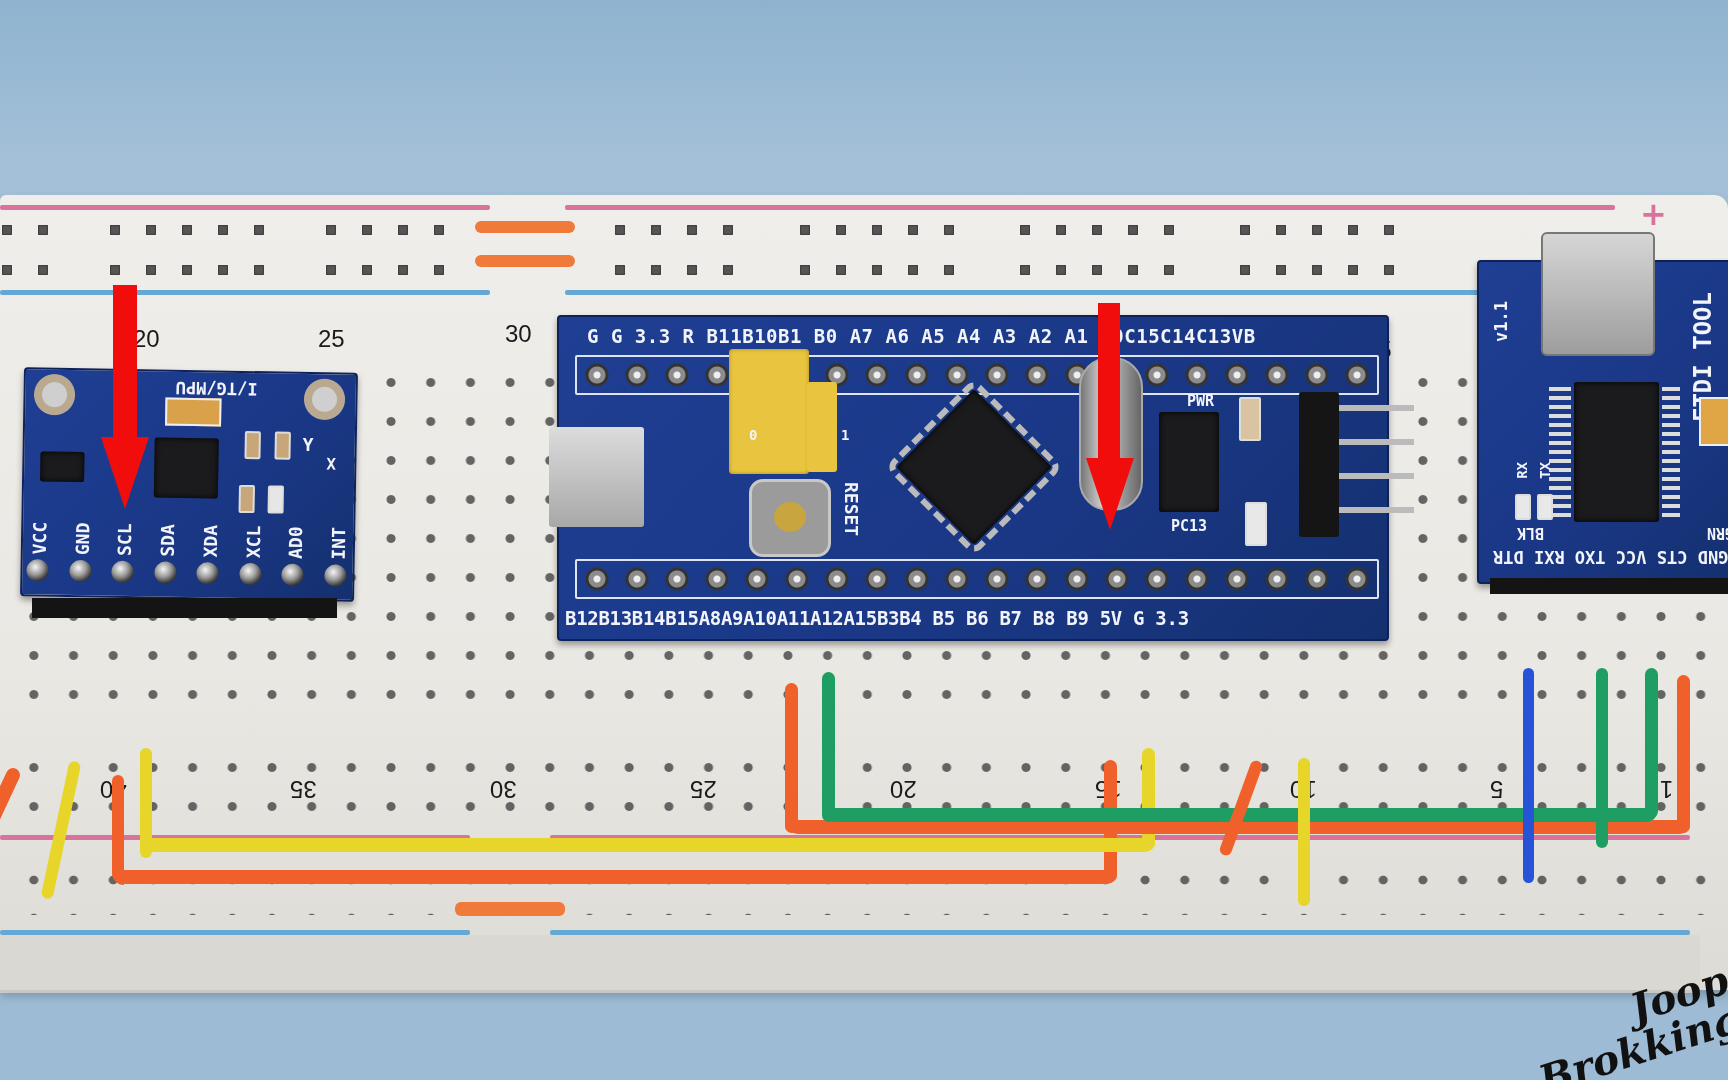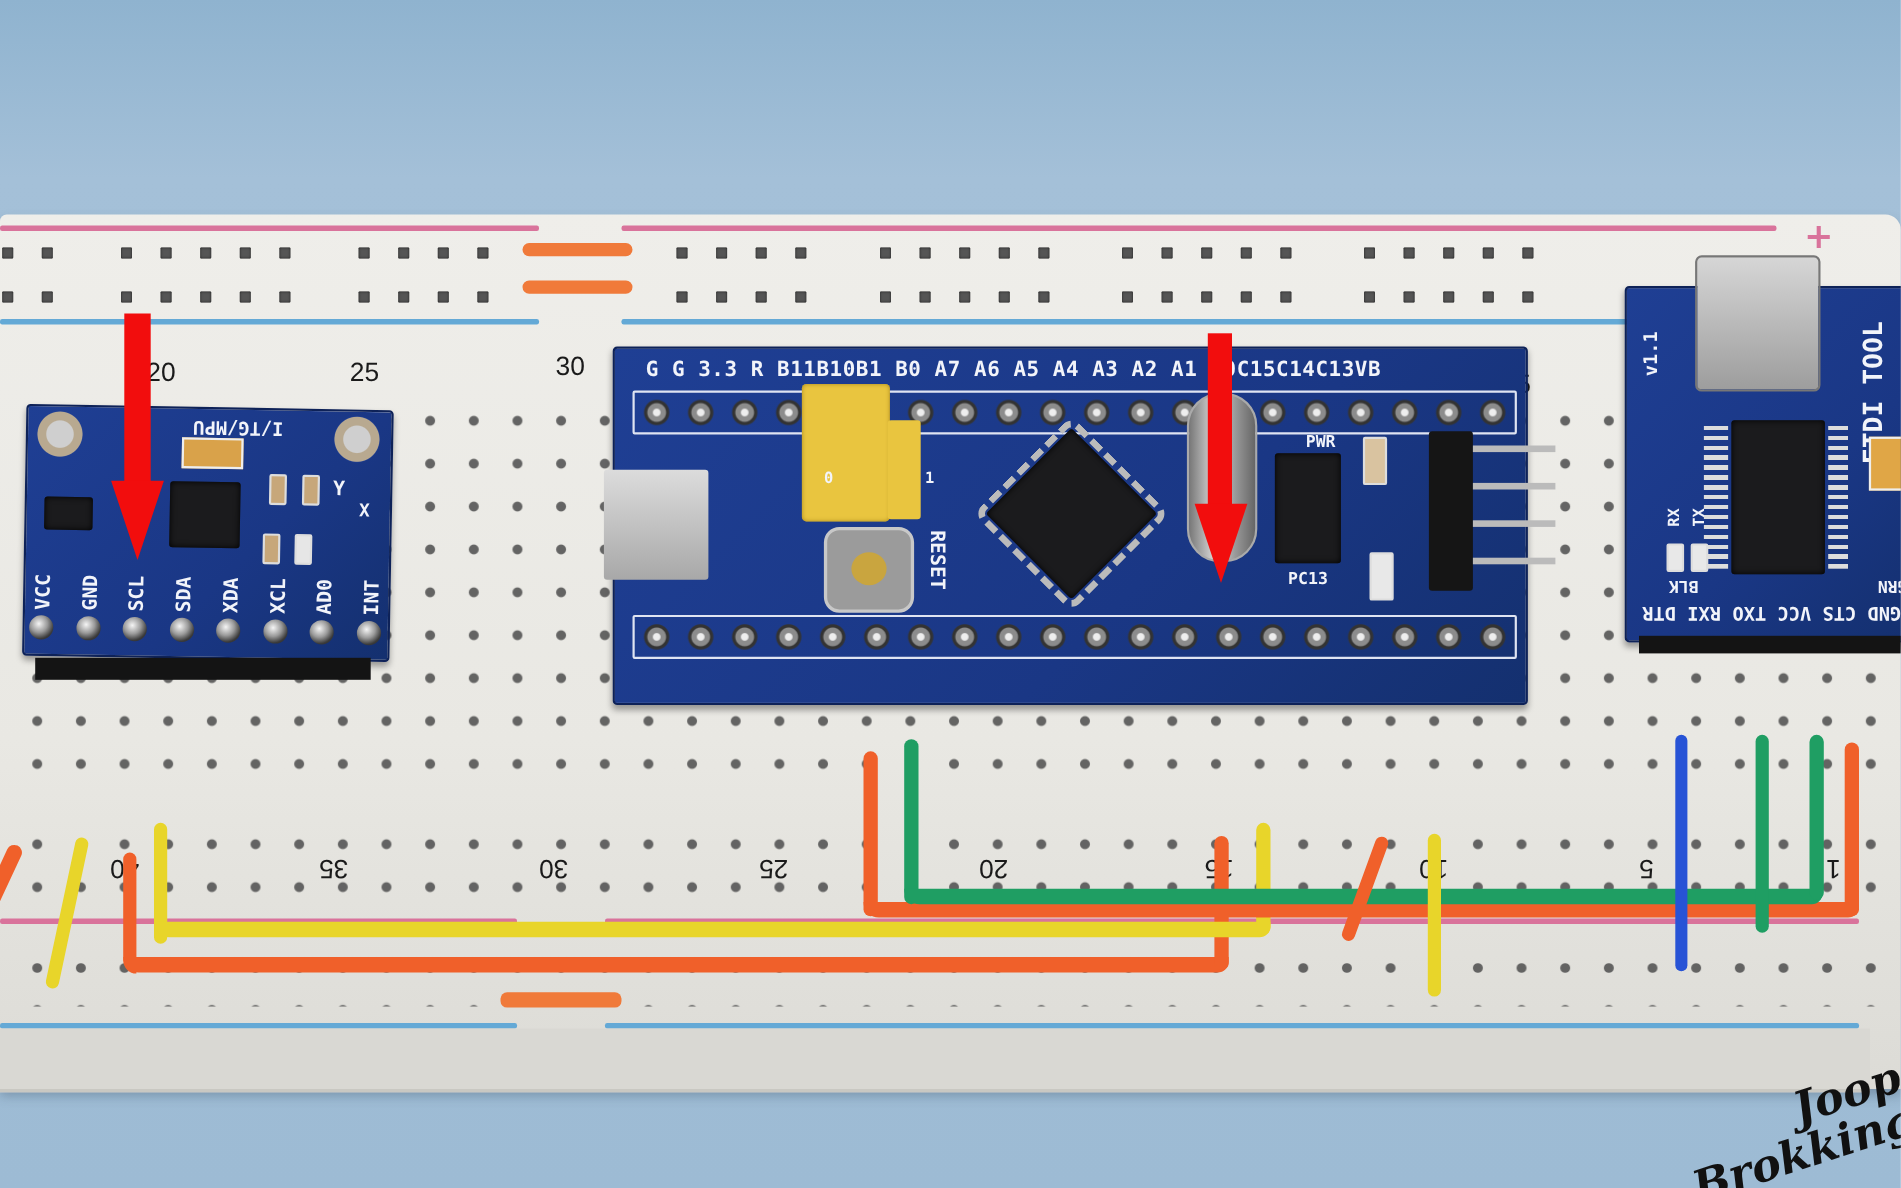--- a/index.html
+++ b/index.html
@@ -205,20 +205,21 @@
   <div class="smd" style="left:686px;top:185px;width:18px;height:40px;background:#e8e8e8;"></div>
 
   <div class="abs" style="left:740px;top:75px;width:40px;height:145px;background:#151515;border-radius:3px;"></div>
   <div class="abs" style="left:780px;top:88px;width:75px;height:6px;background:#bbb;"></div>
   <div class="abs" style="left:780px;top:122px;width:75px;height:6px;background:#bbb;"></div>
   <div class="abs" style="left:780px;top:156px;width:75px;height:6px;background:#bbb;"></div>
   <div class="abs" style="left:780px;top:190px;width:75px;height:6px;background:#bbb;"></div>
 
   <div class="abs" style="left:16px;top:242px;width:800px;height:36px;border:2px solid #dfe4f2;border-radius:2px;
       background-image:radial-gradient(circle at 50% 50%,#eee 0 3px,#8c8c8c 4px 8px,#333 9px 11px,transparent 12px);background-size:40px 36px;"></div>
+  <span class="silk" style="left:6px;top:290px;font-size:19px;letter-spacing:-0.3px;">B12B13B14B15A8A9A10A11A12A15B3B4 B5 B6 B7 B8 B9 5V G 3.3</span>
 </div>
 
 <div class="pcb" style="left:1477px;top:260px;width:260px;height:320px;">
   <span class="silk" style="left:12px;top:30px;font-size:17px;transform:rotate(-90deg);transform-origin:left top;top:80px;">v1.1</span>
   <span class="silk" style="left:210px;top:30px;font-size:24px;writing-mode:vertical-rl;transform:rotate(180deg);">FTDI TOOL</span>
   <div class="abs" style="left:62px;top:-30px;width:110px;height:120px;background:linear-gradient(180deg,#d6d6d6,#9d9d9d);border-radius:6px;border:2px solid #777;"></div>
   <div class="chip" style="left:95px;top:120px;width:85px;height:140px;"></div>
   <div class="abs" style="left:70px;top:125px;width:22px;height:130px;background:repeating-linear-gradient(180deg,#ddd 0 4px,transparent 4px 9px);"></div>
   <div class="abs" style="left:183px;top:125px;width:18px;height:130px;background:repeating-linear-gradient(180deg,#ddd 0 4px,transparent 4px 9px);"></div>
   <div class="abs" style="left:220px;top:135px;width:30px;height:45px;background:#e0a646;border:2px solid #eee;"></div>

